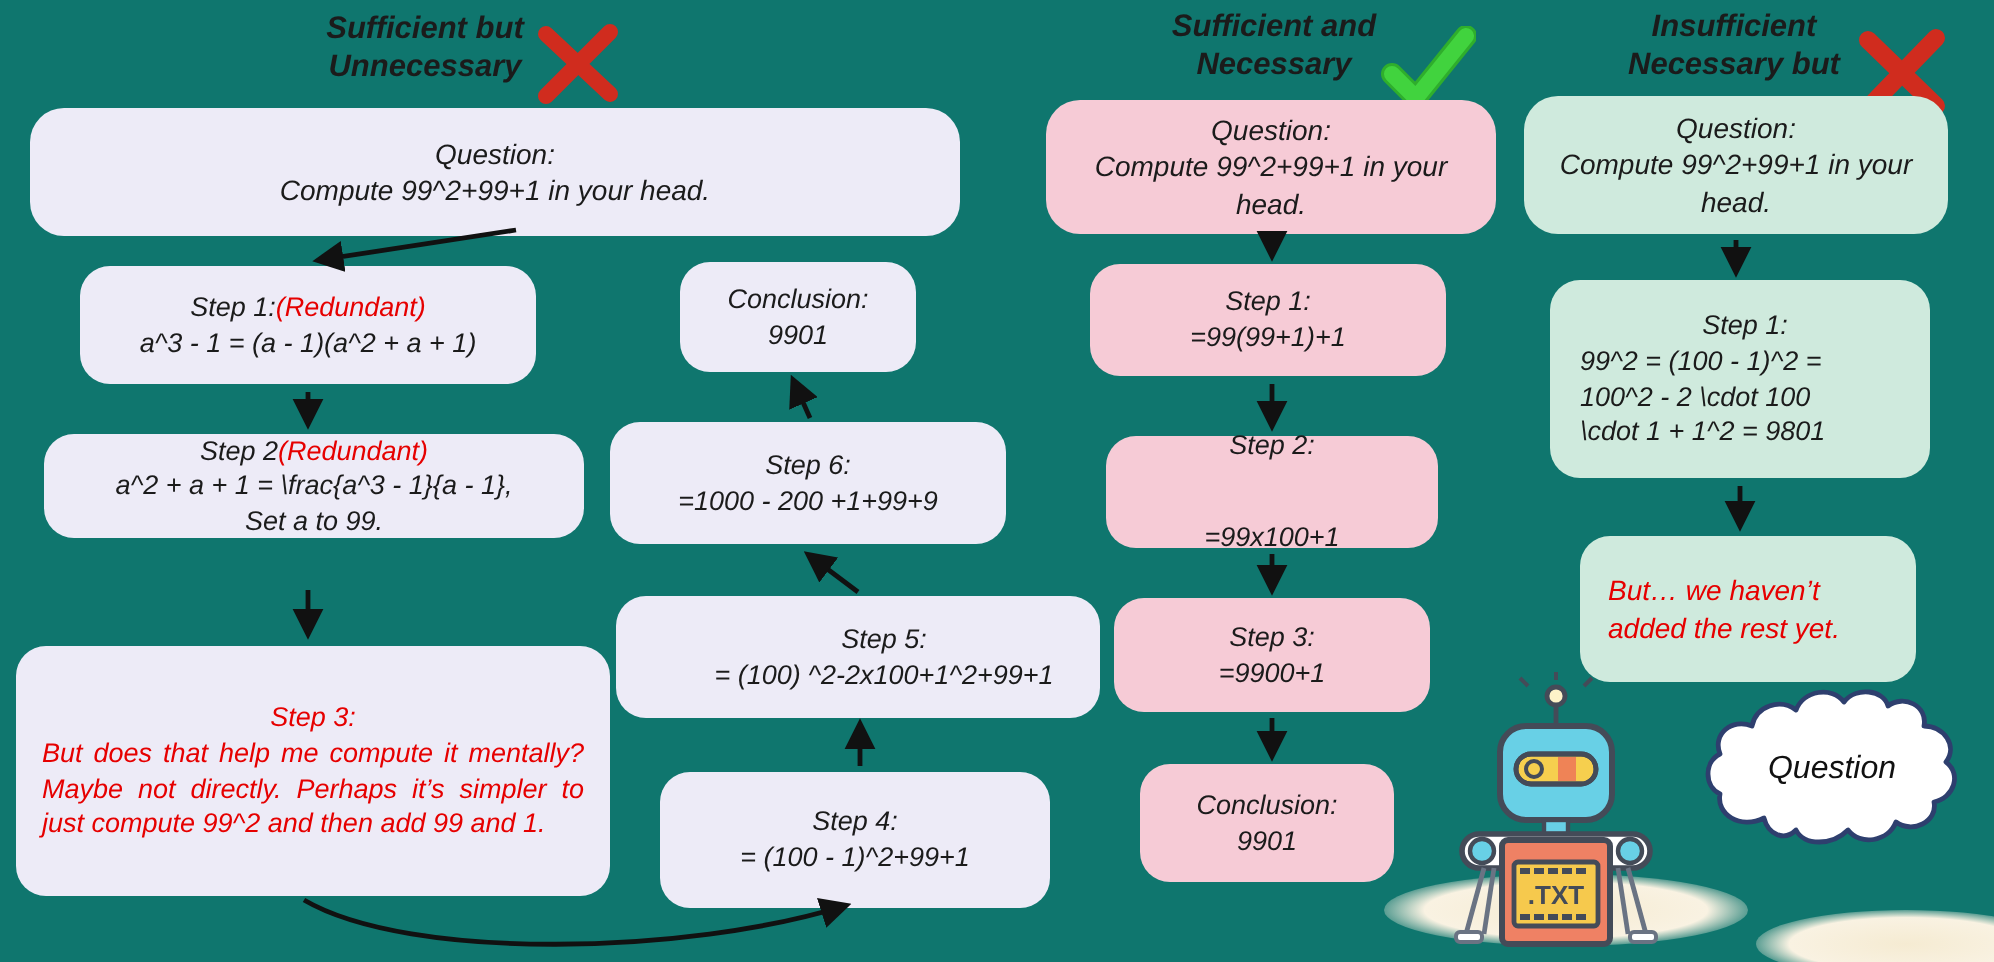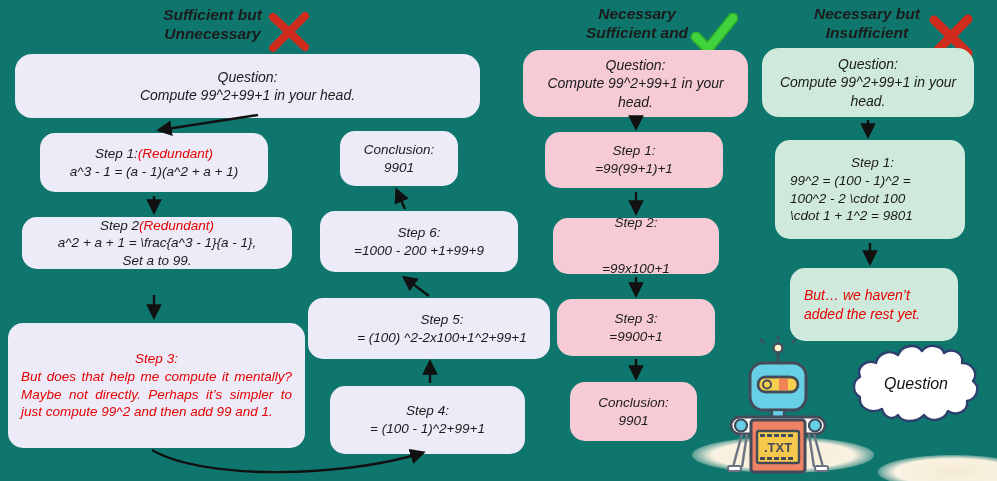--- a/index.html
+++ b/index.html
@@ -24,21 +24,21 @@
   .overlay { position:absolute; left:0; top:0; pointer-events:none; }
   .icon { position:absolute; }
   
   .t-left  { left:125px; top:6px;   width:175px; }
   .x-left  { left:266px; top:10px; }
   .q-left  { left:15px;  top:54px;  width:465px; height:64px; }
   .s1-left { left:40px;  top:133px; width:228px; height:59px; }
   .s2-left { left:22px;  top:217px; width:270px; height:52px; }
   .s3-left { left:8px;   top:323px; width:297px; height:125px; padding:6px 13px; }
   .c-left  { left:340px; top:131px; width:118px; height:55px; }
-  .s6-left { left:320px; top:211px; width:198px; height:61px; }
+  .s6-left { left:305px; top:211px; width:198px; height:61px; }
   .s5-left { left:308px; top:298px; width:242px; height:61px;padding-left:36px; }
   .s4-left { left:330px; top:386px; width:195px; height:68px;text-align:center; }
   
   .t-mid   { left:553px; top:5px;  width:168px; }
   .check-mid { left:690px; top:13px; }
   .q-mid   { left:523px; top:50px;  width:225px; height:67px; }
   .s1-mid  { left:545px; top:132px; width:178px; height:56px; }
   .s2-mid  { left:553px; top:218px; width:166px; height:56px;gap:28px; }
   .s3-mid  { left:557px; top:299px; width:158px; height:57px; }
   .c-mid   { left:570px; top:382px; width:127px; height:59px; }
@@ -105,22 +105,22 @@
     <div>Step 5:</div>
     <div>= (100) ^2-2x100+1^2+99+1</div>
   </div>
 
   <div class="box lav s4-left">
     <div>Step 4:</div>
     <div>= (100 - 1)^2+99+1</div>
   </div>
 
   <div class="title t-mid">
+    <div>Sufficient and</div>
     <div>Necessary</div>
-    <div>Sufficient and</div>
   </div>
   <svg class="icon check-mid" width="48" height="42" viewBox="0 0 48 42">
     <path d="M6,24 L18,36 L43,5" stroke="#2fae2c" stroke-width="11" fill="none" stroke-linecap="round" stroke-linejoin="round"></path>
     <path d="M6,24 L18,36 L43,5" stroke="#41d33e" stroke-width="8" fill="none" stroke-linecap="round" stroke-linejoin="round"></path>
   </svg>
 
   <div class="box pink q-mid qbox">
     <div>Question:</div>
     <div>Compute 99^2+99+1 in your head.</div>
   </div>
@@ -139,22 +139,22 @@
     <div>Step 3:</div>
     <div>=9900+1</div>
   </div>
 
   <div class="box pink c-mid">
     <div>Conclusion:</div>
     <div>9901</div>
   </div>
 
   <div class="title t-right">
+    <div>Insufficient</div>
     <div>Necessary but</div>
-    <div>Insufficient</div>
   </div>
   <svg class="icon x-right" width="50" height="48" viewBox="0 0 50 48">
     <path d="M8,8 L42,41" stroke="#d02c1e" stroke-width="9" stroke-linecap="round" fill="none"></path>
     <path d="M42,7 L8,42" stroke="#d02c1e" stroke-width="9" stroke-linecap="round" fill="none"></path>
   </svg>
 
   <div class="box grn q-right qbox">
     <div>Question:</div>
     <div>Compute 99^2+99+1 in your head.</div>
   </div>

